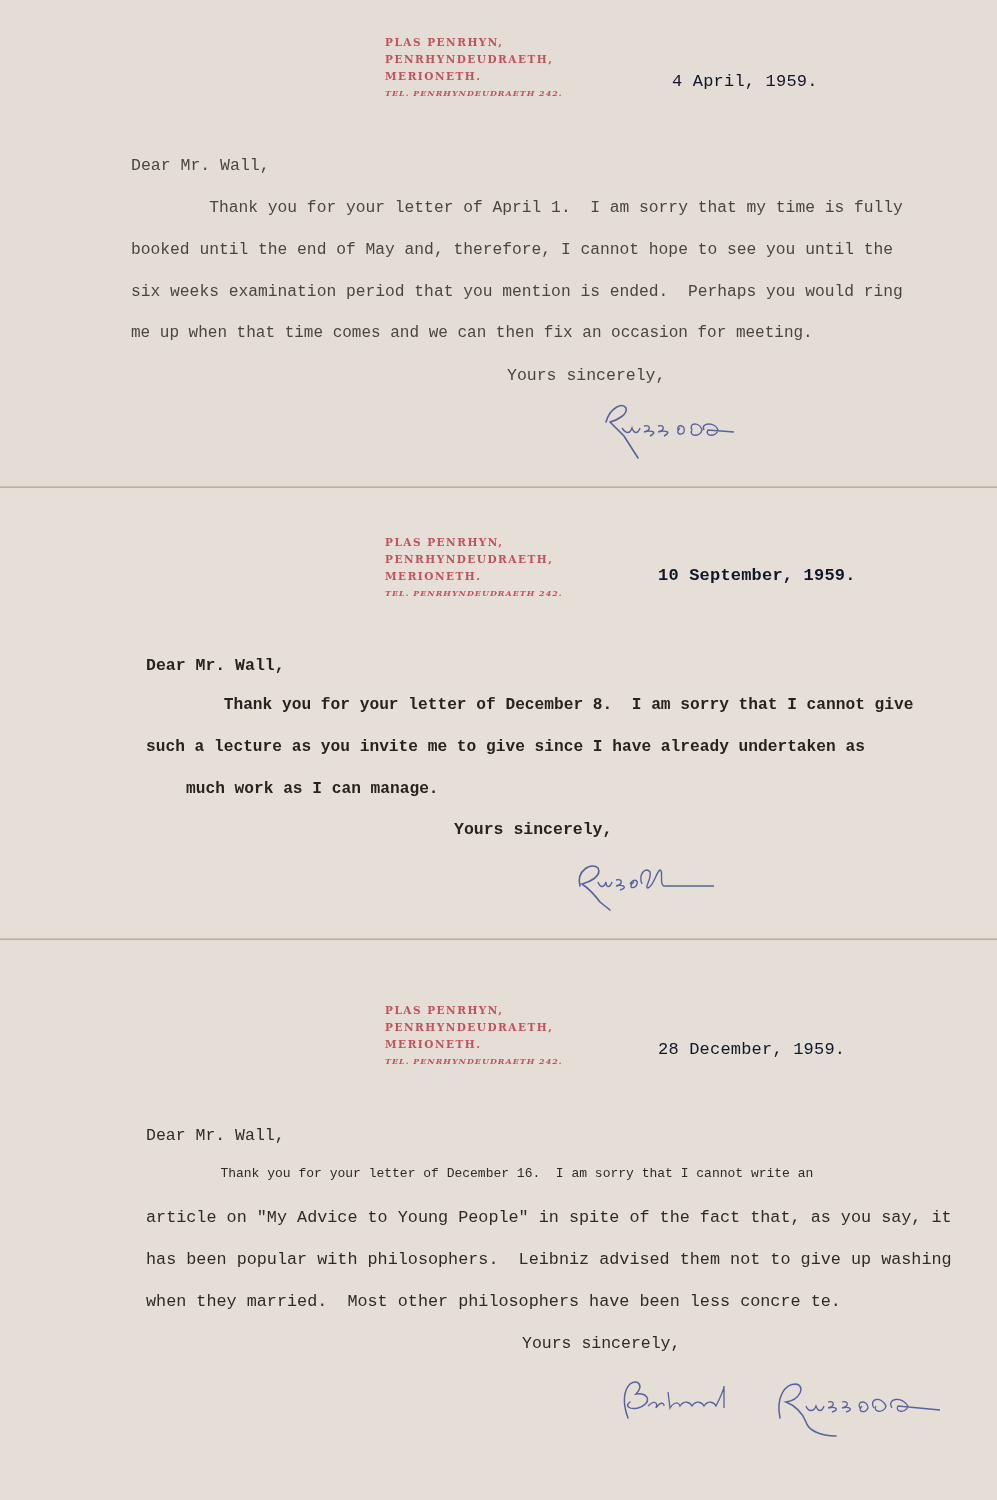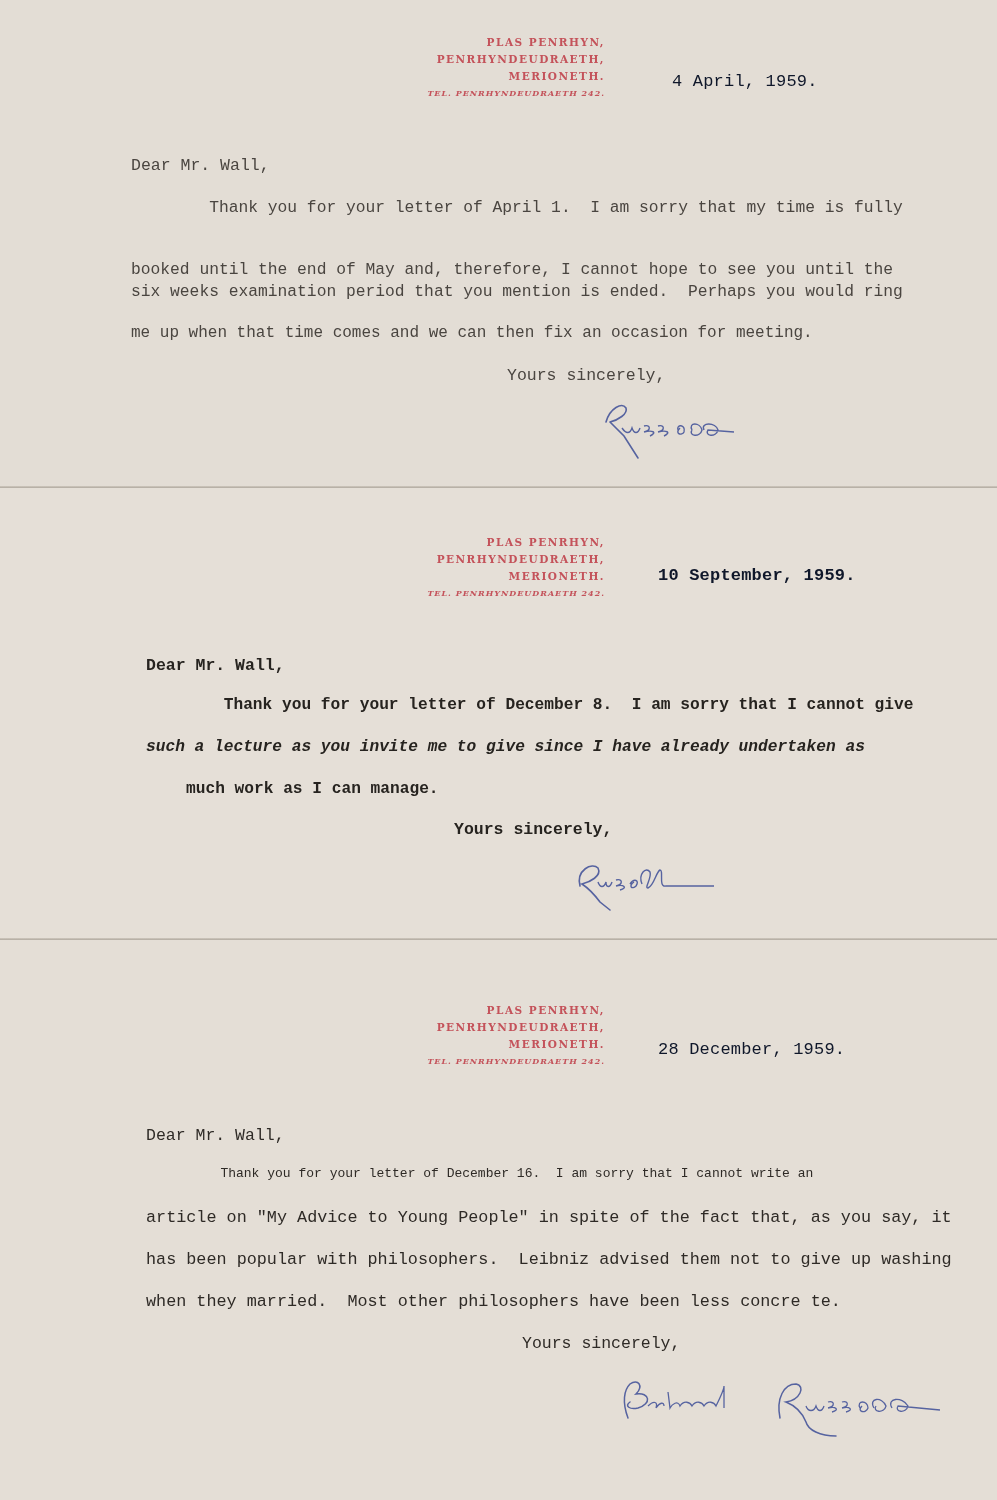--- a/index.html
+++ b/index.html
@@ -24,21 +24,21 @@
     .fold {
       position: absolute;
       left: 0;
       width: 997px;
       height: 3px;
       background: linear-gradient(to bottom, #cfc8be 0%, #b8b1a7 50%, #f0ebe4 100%);
     }
     .letterhead {
       position: absolute;
       width: 220px;
-      text-align: right;
+      text-align: left;
       color: #c4525a;
       font-family: "DejaVu Serif", "Liberation Serif", serif;
       font-weight: bold;
       letter-spacing: 1.5px;
     }
     .letterhead .lh-line { display: block; font-size: 10.5px; line-height: 17px; }
     .letterhead .lh-tel { font-size: 8px; line-height: 16px; letter-spacing: 1px; font-style: italic; }
     .date {
       position: absolute;
       font-size: 17px;
@@ -74,21 +74,21 @@
   <div class="letterhead" style="left:385px; top:34px;">
     <span class="lh-line">PLAS PENRHYN,</span>
     <span class="lh-line">PENRHYNDEUDRAETH,</span>
     <span class="lh-line">MERIONETH.</span>
     <span class="lh-line lh-tel">TEL. PENRHYNDEUDRAETH 242.</span>
   </div>
   <div class="date" style="left:672px; top:72px;">4 April, 1959.</div>
 
   <div class="salutation" style="left:131px; top:156px;">Dear Mr. Wall,</div>
   <div class="para-line" style="left:131px; top:198px; font-size:16.3px;">        Thank you for your letter of April 1.  I am sorry that my time is fully</div>
-  <div class="para-line" style="left:131px; top:240px; font-size:16.3px;margin-top:20px;">booked until the end of May and, therefore, I cannot hope to see you until the</div>
+  <div class="para-line" style="left:131px; top:240px; font-size:16.3px;">booked until the end of May and, therefore, I cannot hope to see you until the</div>
   <div class="para-line" style="left:131px; top:282px; font-size:16.3px;">six weeks examination period that you mention is ended.  Perhaps you would ring</div>
   <div class="para-line" style="left:131px; top:324px; font-size:16px;">me up when that time comes and we can then fix an occasion for meeting.</div>
   <div class="closing" style="left:507px; top:366px;">Yours sincerely,</div>
 
   <div class="signature" style="left:600px; top:400px; width:140px; height:60px;">
     <svg width="140" height="60" viewBox="0 0 140 60">
       <path d="M6 22 C10 8,22 2,26 8 C28 14,18 20,10 22 M10 22 L24 36 L38 58" fill="none" stroke="#5663a0" stroke-width="1.6" stroke-linecap="round"></path>
       <path d="M22 28 C26 34,30 34,32 28 C34 34,38 34,40 28" fill="none" stroke="#5663a0" stroke-width="1.4"></path>
       <path d="M44 26 C50 24,52 30,44 32 C52 30,58 32,50 36" fill="none" stroke="#5663a0" stroke-width="1.4"></path>
       <path d="M58 26 C64 24,66 30,58 32 C66 30,72 32,64 36" fill="none" stroke="#5663a0" stroke-width="1.4"></path>
@@ -103,21 +103,21 @@
   <div class="letterhead" style="left:385px; top:46px;">
     <span class="lh-line">PLAS PENRHYN,</span>
     <span class="lh-line">PENRHYNDEUDRAETH,</span>
     <span class="lh-line">MERIONETH.</span>
     <span class="lh-line lh-tel">TEL. PENRHYNDEUDRAETH 242.</span>
   </div>
   <div class="date" style="left:658px; top:78px; font-weight:bold;">10 September, 1959.</div>
 
   <div class="salutation" style="left:146px; top:168px;">Dear Mr. Wall,</div>
   <div class="para-line" style="left:146px; top:208px; font-size:16.2px;">        Thank you for your letter of December 8.  I am sorry that I cannot give</div>
-  <div class="para-line" style="left:146px; top:250px; font-size:16.2px;font-style:italic;">such a lecture as you invite me to give since I have already undertaken as</div>
+  <div class="para-line" style="left:146px; top:250px; font-size:16.2px;">such a lecture as you invite me to give since I have already undertaken as</div>
   <div class="para-line" style="left:146px; top:292px; font-size:16.2px;padding-left:40px;">much work as I can manage.</div>
   <div class="closing" style="left:454px; top:332px;">Yours sincerely,</div>
 
   <div class="signature" style="left:572px; top:370px; width:150px; height:60px;">
     <svg width="150" height="60" viewBox="0 0 150 60">
       <path d="M8 28 C4 12,20 4,26 10 C30 18,18 24,10 26 C16 30,22 36,28 44 L38 52" fill="none" stroke="#5663a0" stroke-width="1.6" stroke-linecap="round"></path>
       <path d="M26 24 C28 30,32 30,34 24 C34 30,38 30,40 24" fill="none" stroke="#5663a0" stroke-width="1.4"></path>
       <path d="M44 22 C50 20,52 26,44 28 C52 26,56 30,48 32" fill="none" stroke="#5663a0" stroke-width="1.4"></path>
       <path d="M58 26 C62 20,68 22,64 28 C60 32,56 28,62 24 M70 26 C66 16,74 8,78 14 C80 20,72 30,76 30 C82 28,84 14,88 12 C92 12,86 30,94 28 L142 28" fill="none" stroke="#5663a0" stroke-width="1.4"></path>
     </svg>

